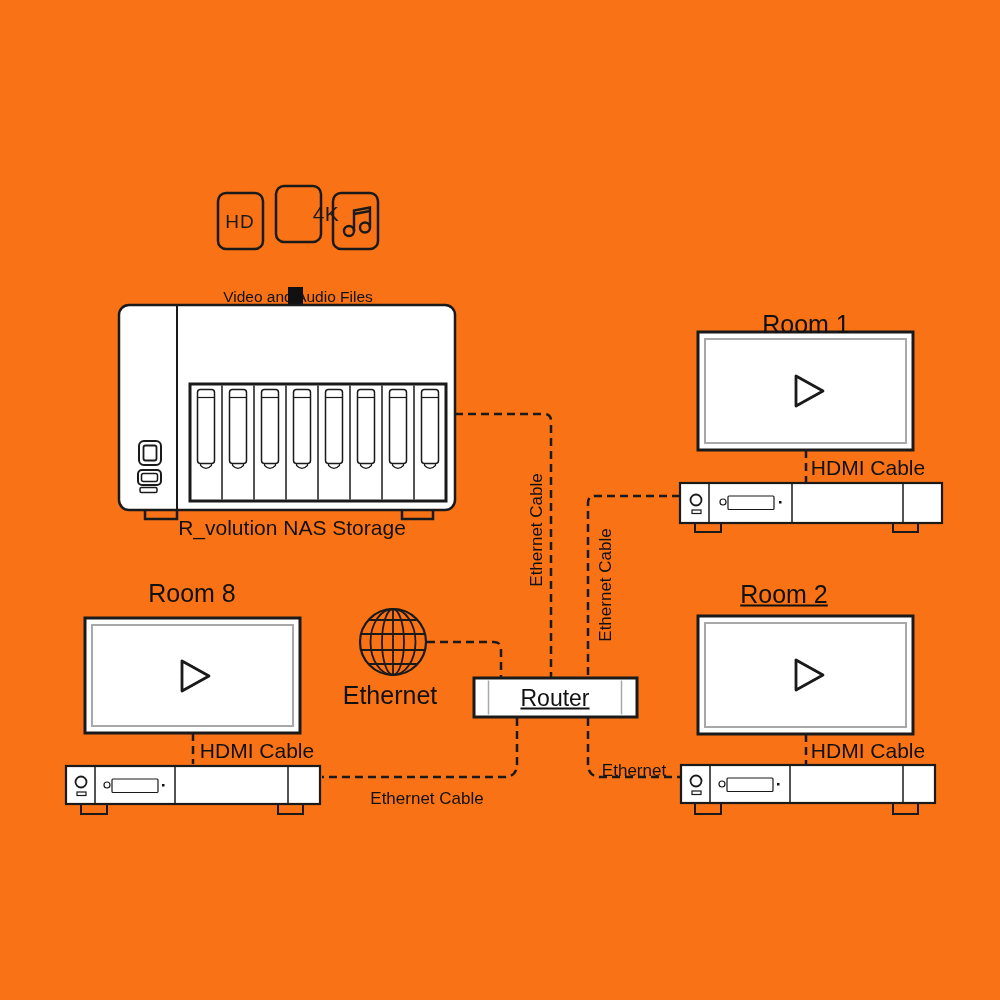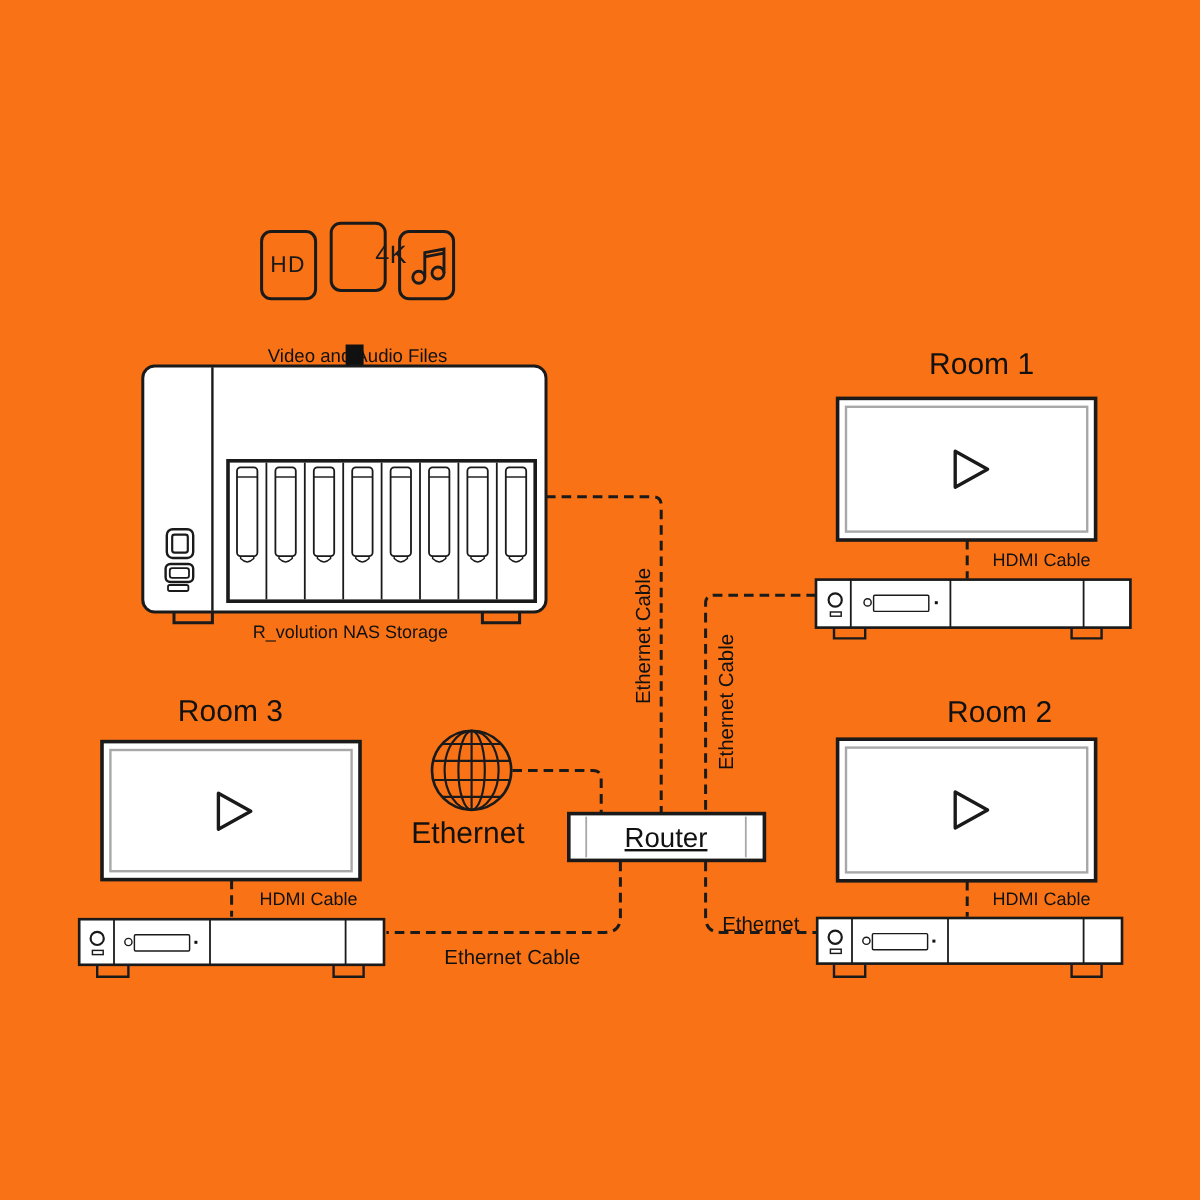--- a/index.html
+++ b/index.html
@@ -3,21 +3,21 @@
 <meta charset="utf-8">
 <style>
   html,body{margin:0;padding:0;background:#fff;}
   #canvas{position:relative;width:1000px;height:1000px;background:#f97316;overflow:hidden;
           font-family:"Liberation Sans", sans-serif;color:#111;}
   #art{position:absolute;left:0;top:0;}
   .lbl{position:absolute;white-space:nowrap;transform:translate(-50%,-50%);
        font-family:"Liberation Sans", sans-serif;color:#111;line-height:1;}
   .lbl.rot{transform:translate(-50%,-50%) rotate(-90deg);}
   .cap15{font-size:15.5px;}
-  .cap16{font-size:15px;}
+  .cap16{font-size:21px;}
   .cap17{font-size:17px;}
   .title25{font-size:25px;}
   .title23{font-size:23px;text-decoration:underline;}
   .badge{font-size:19px;letter-spacing:1px;color:#1a1a1a;}
   .badge4k{font-size:21px;letter-spacing:0.5px;color:#1a1a1a;}
 </style>
 </head>
 <body>
 
 <div id="canvas">
@@ -194,23 +194,23 @@
     <rect x="46" y="13" width="46" height="13.5" rx="1" stroke-width="1.2"></rect>
     <rect x="96" y="18" width="2.5" height="2.5" fill="#111" stroke="none"></rect>
   </g>
 </svg>
 
 <div class="lbl badge" style="left:240px;top:221px;">HD</div>
 <div class="lbl badge4k" style="left:298px;top:213px;margin-left:28px;">4K</div>
 <div class="lbl cap15" style="left:298px;top:272px;margin-top:25px;">Video and Audio Files</div>
 <div class="lbl cap16" style="left:292px;top:527px;">R_volution NAS Storage</div>
 
-<div class="lbl title25" style="left:806px;top:304px;margin-left:12px;">Room 1</div>
-<div class="lbl title25" style="left:833px;top:594px;">Room 2</div>
-<div class="lbl title25" style="left:192px;top:593px;">Room 3</div>
+<div class="lbl title25" style="left:806px;top:324px;">Room 1</div>
+<div class="lbl title25" style="left:784px;top:594px;text-decoration:underline;">Room 2</div>
+<div class="lbl title25" style="left:192px;top:593px;">Room 8</div>
 
 <div class="lbl cap16" style="left:868px;top:467px;">HDMI Cable</div>
 <div class="lbl cap16" style="left:868px;top:750px;">HDMI Cable</div>
 <div class="lbl cap16" style="left:257px;top:750px;">HDMI Cable</div>
 
 <div class="lbl cap17 rot" style="left:536px;top:530px;">Ethernet Cable</div>
 <div class="lbl cap17 rot" style="left:605px;top:585px;">Ethernet Cable</div>
 <div class="lbl cap17" style="left:427px;top:798px;">Ethernet Cable</div>
 <div class="lbl cap17" style="left:634px;top:770px;text-align:right;">Ethernet</div>
 

